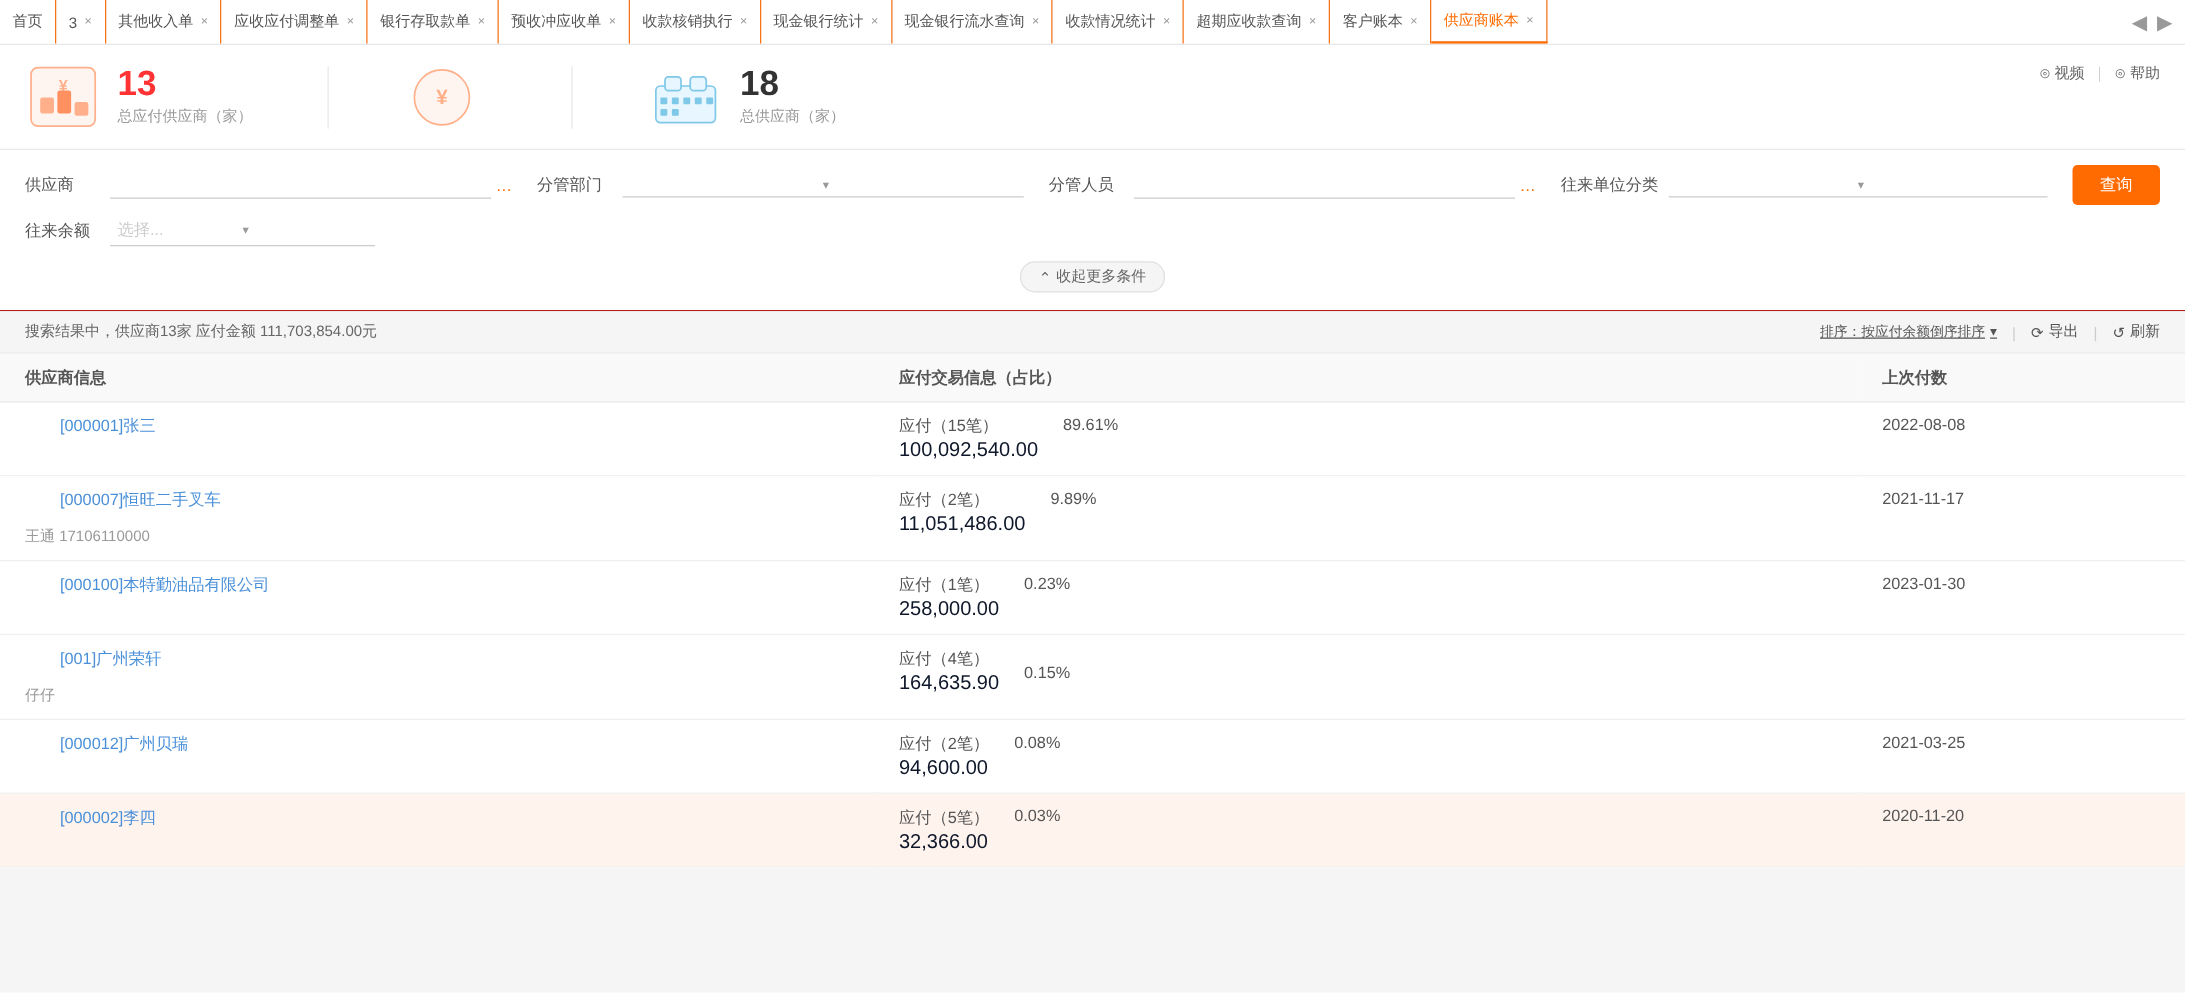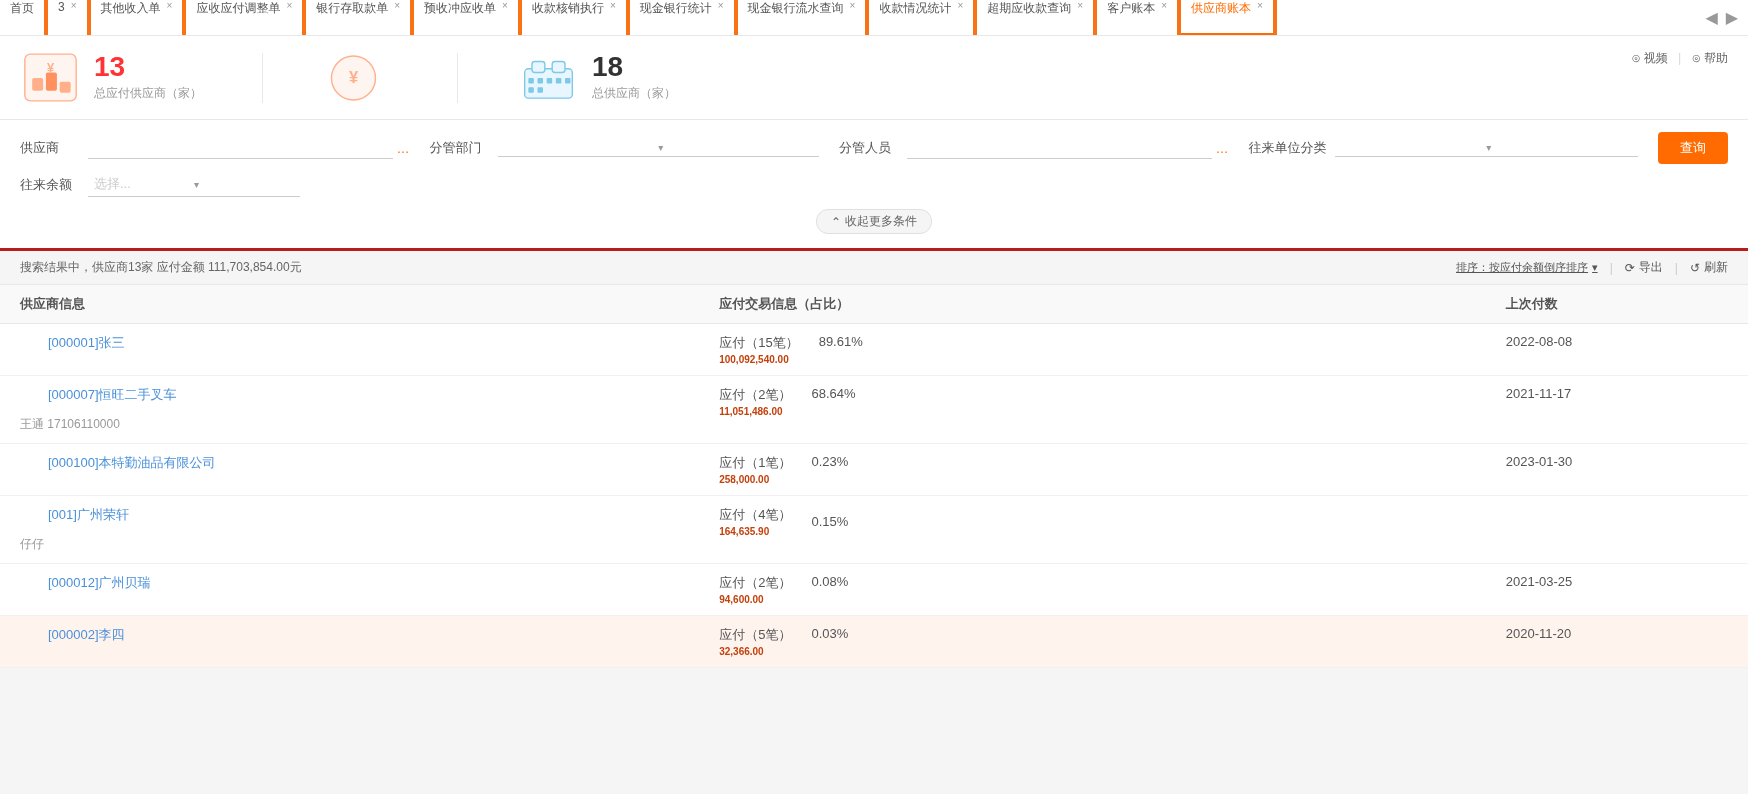--- a/index.html
+++ b/index.html
@@ -9,24 +9,24 @@
     .top-nav {
       display: flex;
       align-items: center;
       background: #fff;
       border-bottom: 1px solid #e8e8e8;
       height: 36px;
       overflow: hidden;
     }
     .nav-tab {
       display: flex;
-      align-items: flex-start;
+      align-items: center;
       padding: 0 10px;
       height: 100%;
-      border-right: 4px solid #f97316;
+      border-right: 1px solid #f97316;
       white-space: nowrap;
       cursor: pointer;
       font-size: 12px;
       color: #555;
       flex-shrink: 0;
     }
     .nav-tab.active { color: #ff6b00; border-bottom: 2px solid #ff6b00; }
     .nav-tab .close-btn { margin-left: 6px; color: #999; font-size: 10px; cursor: pointer; }
     .nav-arrows {
       margin-left: auto;
@@ -79,21 +79,21 @@
       font-size: 12px;
       color: #666;
       font-family: Liberation Serif, serif;
     }
     .top-right-links span { cursor: pointer; }
     .top-right-links .divider { margin: 0 6px; color: #ccc; }
 
     
     .filter-area {
       background: #fff;
-      border-bottom: 3px solid #b91c1c;
+      border-bottom: 1px solid #b91c1c;
       padding: 12px 20px 10px;
     }
     .filter-row {
       display: flex;
       align-items: center;
       margin-bottom: 8px;
       gap: 20px;
     }
     .filter-item {
       display: flex;
@@ -230,23 +230,23 @@
       font-size: 13px;
       padding-left: 28px;
     }
     .supplier-sub {
       font-size: 12px;
       color: #999;
       margin-top: 12px;
     }
     .txn-label { font-size: 13px; color: #555; }
     .txn-amount {
-      font-size: 10px;
-      color: #c2410c;
-      font-weight: 700;
+      font-size: 16px;
+      color: #0f172a;
+      font-weight: 400;
       margin-top: 2px;
     }
     .txn-pct { font-size: 13px; color: #555; padding-left: 20px; }
     .last-pay { font-size: 13px; color: #555; }
 
     
     .data-table-wrap::-webkit-scrollbar { width: 6px; height: 6px; }
     .data-table-wrap::-webkit-scrollbar-thumb { background: #ccc; border-radius: 3px; }
   </style>
 </head>
@@ -454,21 +454,21 @@
           <td class="last-pay">2022-08-08</td>
         </tr>
         <tr>
           <td><a class="supplier-link">[000007]恒旺二手叉车</a><div class="supplier-sub">王通  17106110000</div></td>
           <td style="display: table-cell;">
             <div style="display: flex; align-items: flex-start;">
               <div>
                 <div class="txn-label">应付（2笔）</div>
                 <div class="txn-amount">11,051,486.00</div>
               </div>
-              <span class="txn-pct">68.64%</span>
+              <span class="txn-pct">9.89%</span>
             </div>
           </td>
           <td class="last-pay">2021-11-17</td>
         </tr>
         <tr>
           <td><a class="supplier-link">[000100]本特勤油品有限公司</a></td>
           <td style="display: table-cell;">
             <div style="display: flex; align-items: flex-start;">
               <div>
                 <div class="txn-label">应付（1笔）</div>

